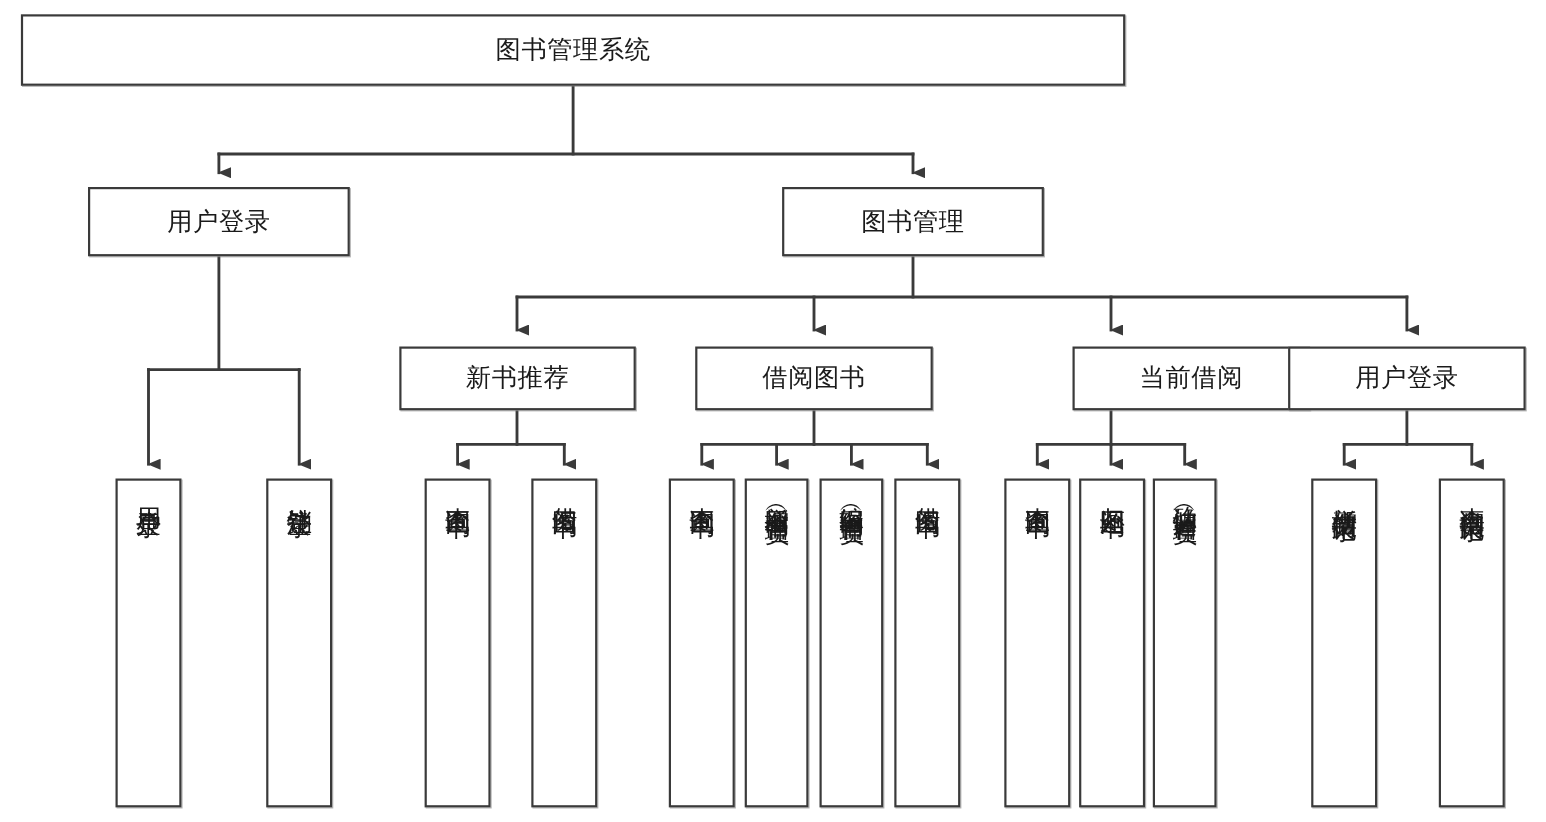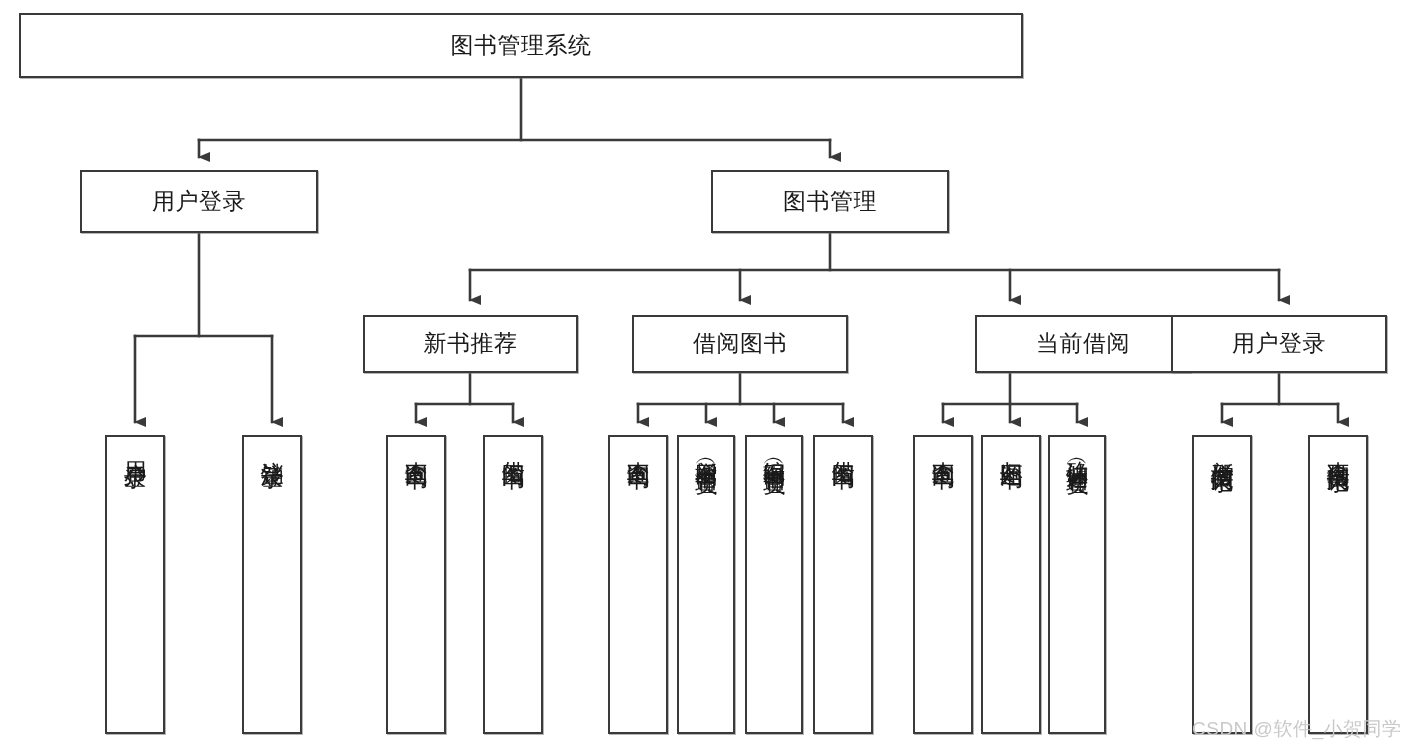--- a/index.html
+++ b/index.html
@@ -190,15 +190,14 @@
     <span class="lbl">确认归还（管理员）</span>
   </div>
 
   <div class="node v" style="left:1192px; top:435px; width:60px; height:299px;">
     <span class="lbl">新增借阅记录</span>
   </div>
   <div class="node v" style="left:1308px; top:435px; width:60px; height:299px;">
     <span class="lbl">查询借阅记录</span>
   </div>
 
-  <div class="watermark" style="left:1192px; top:716px;">CSDN @软件_小贺同学</div>
 
 </div>
 
 </body></html>

